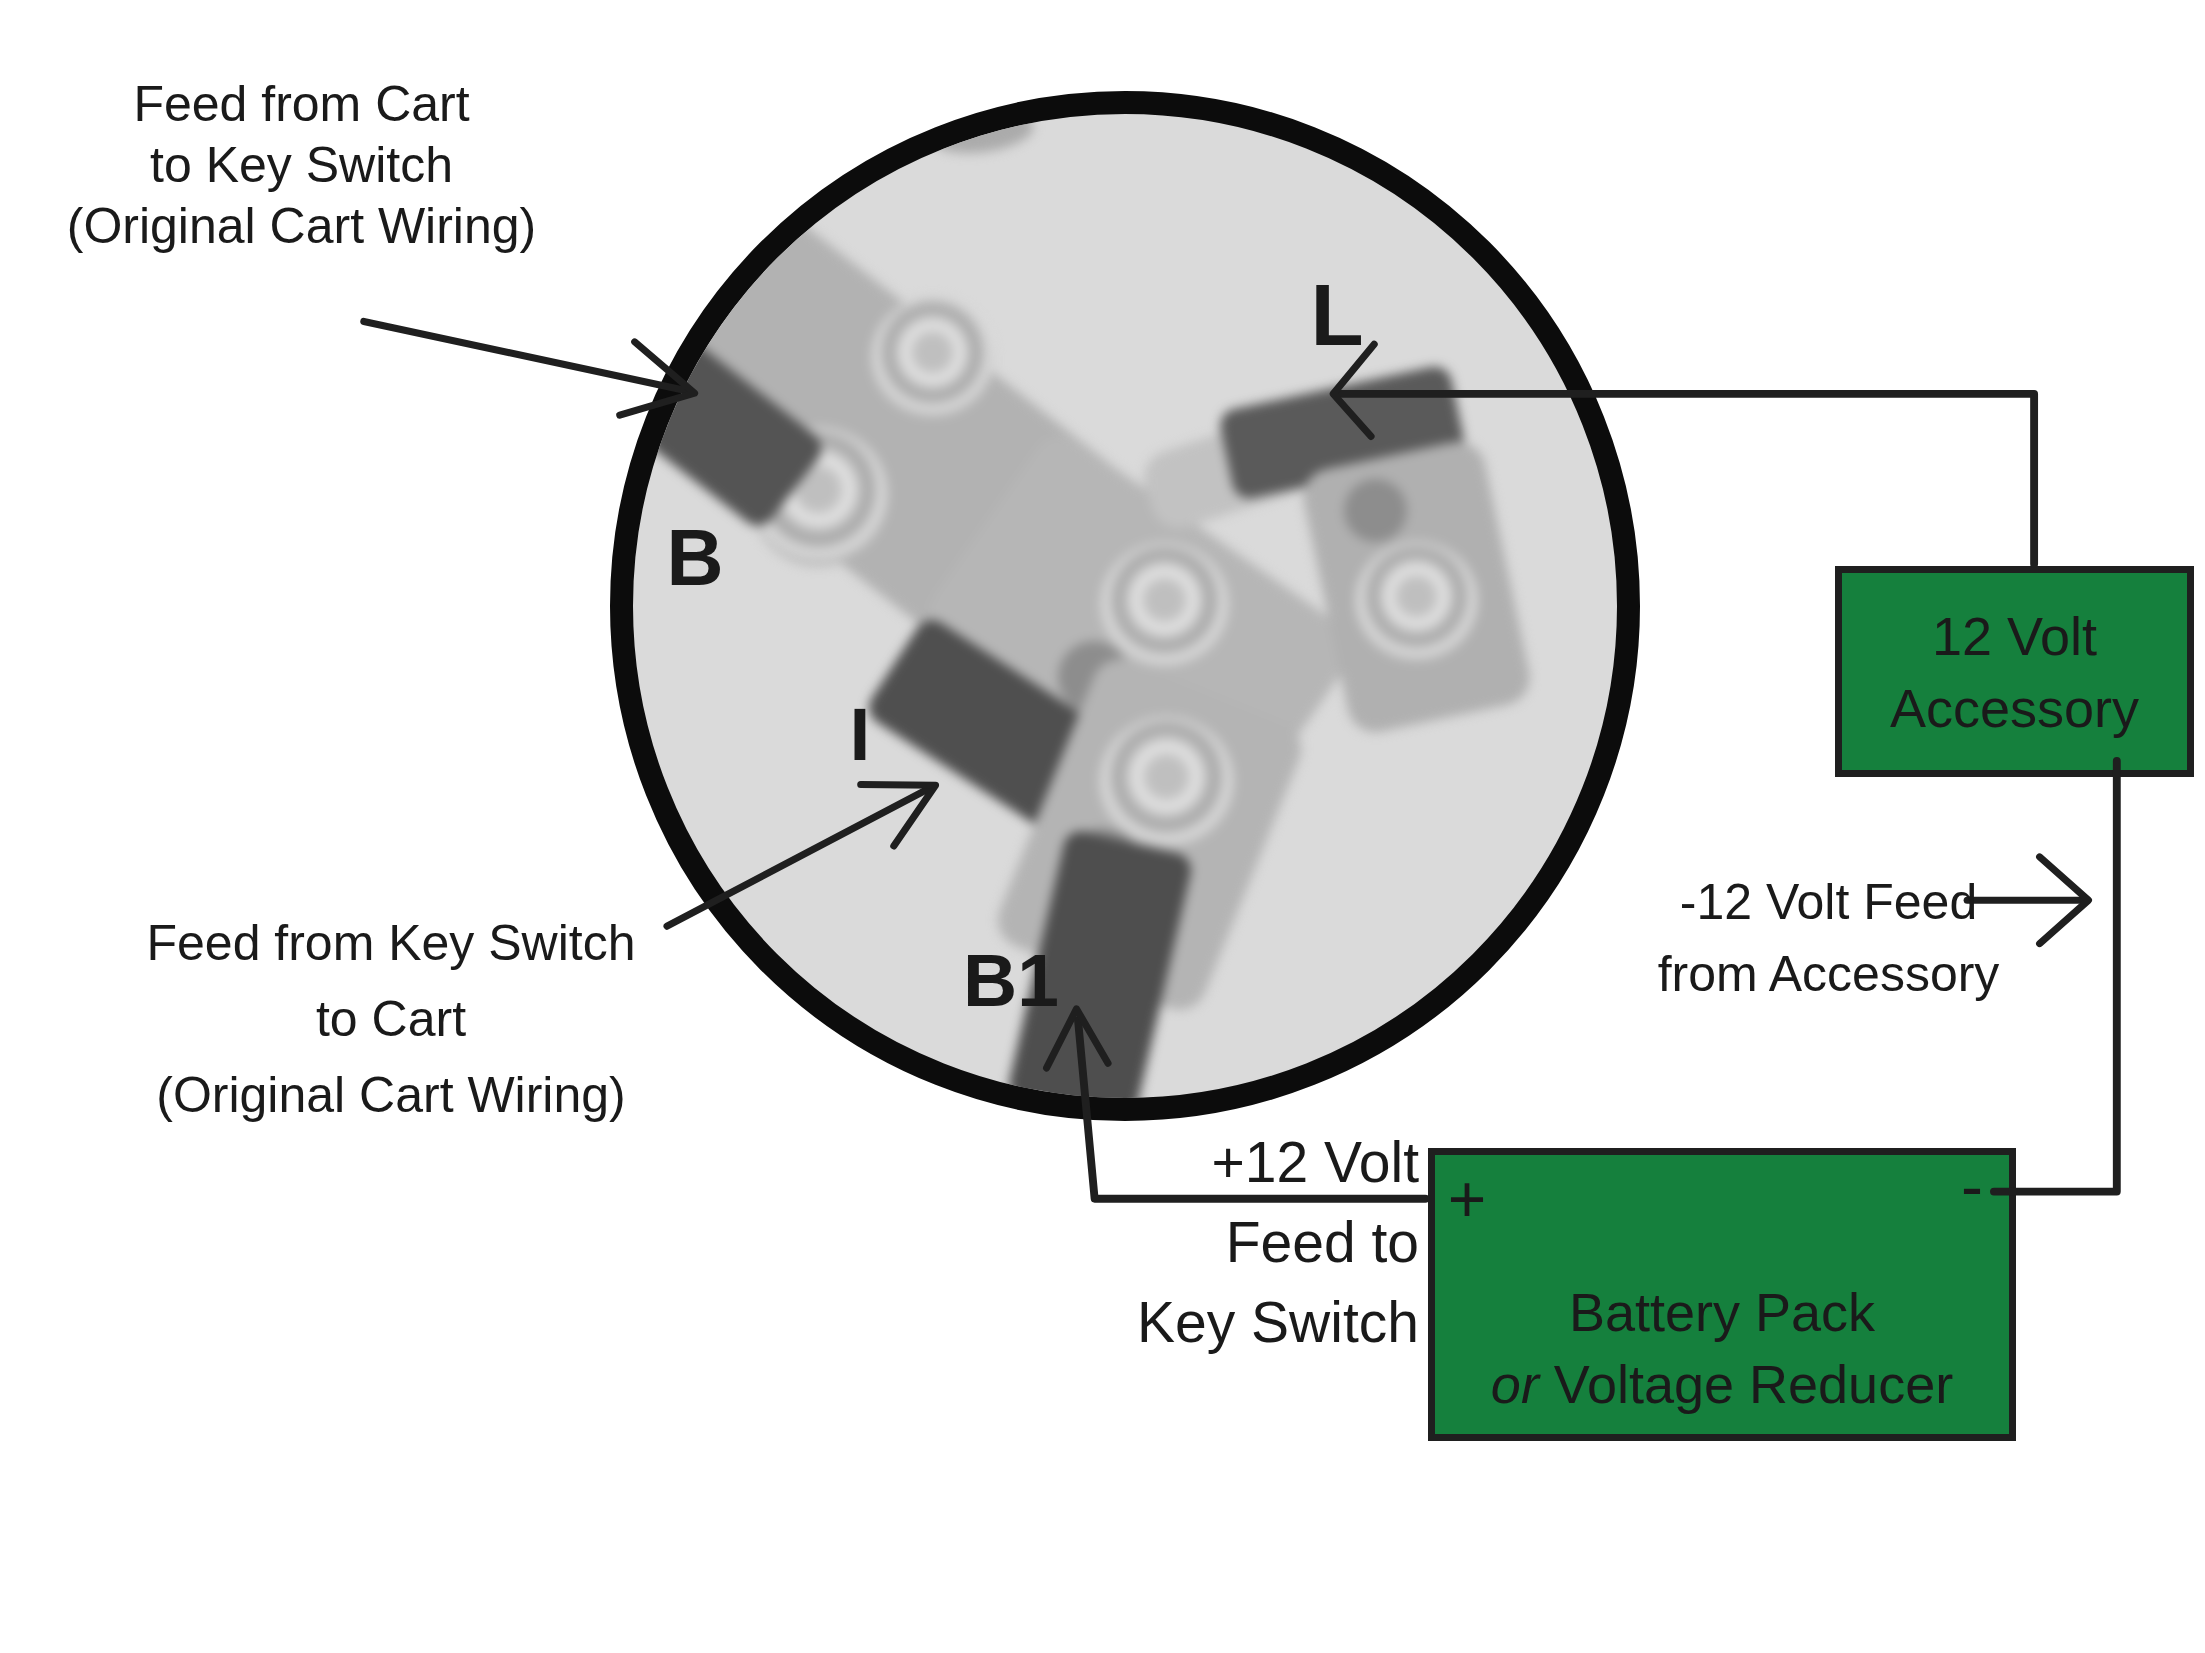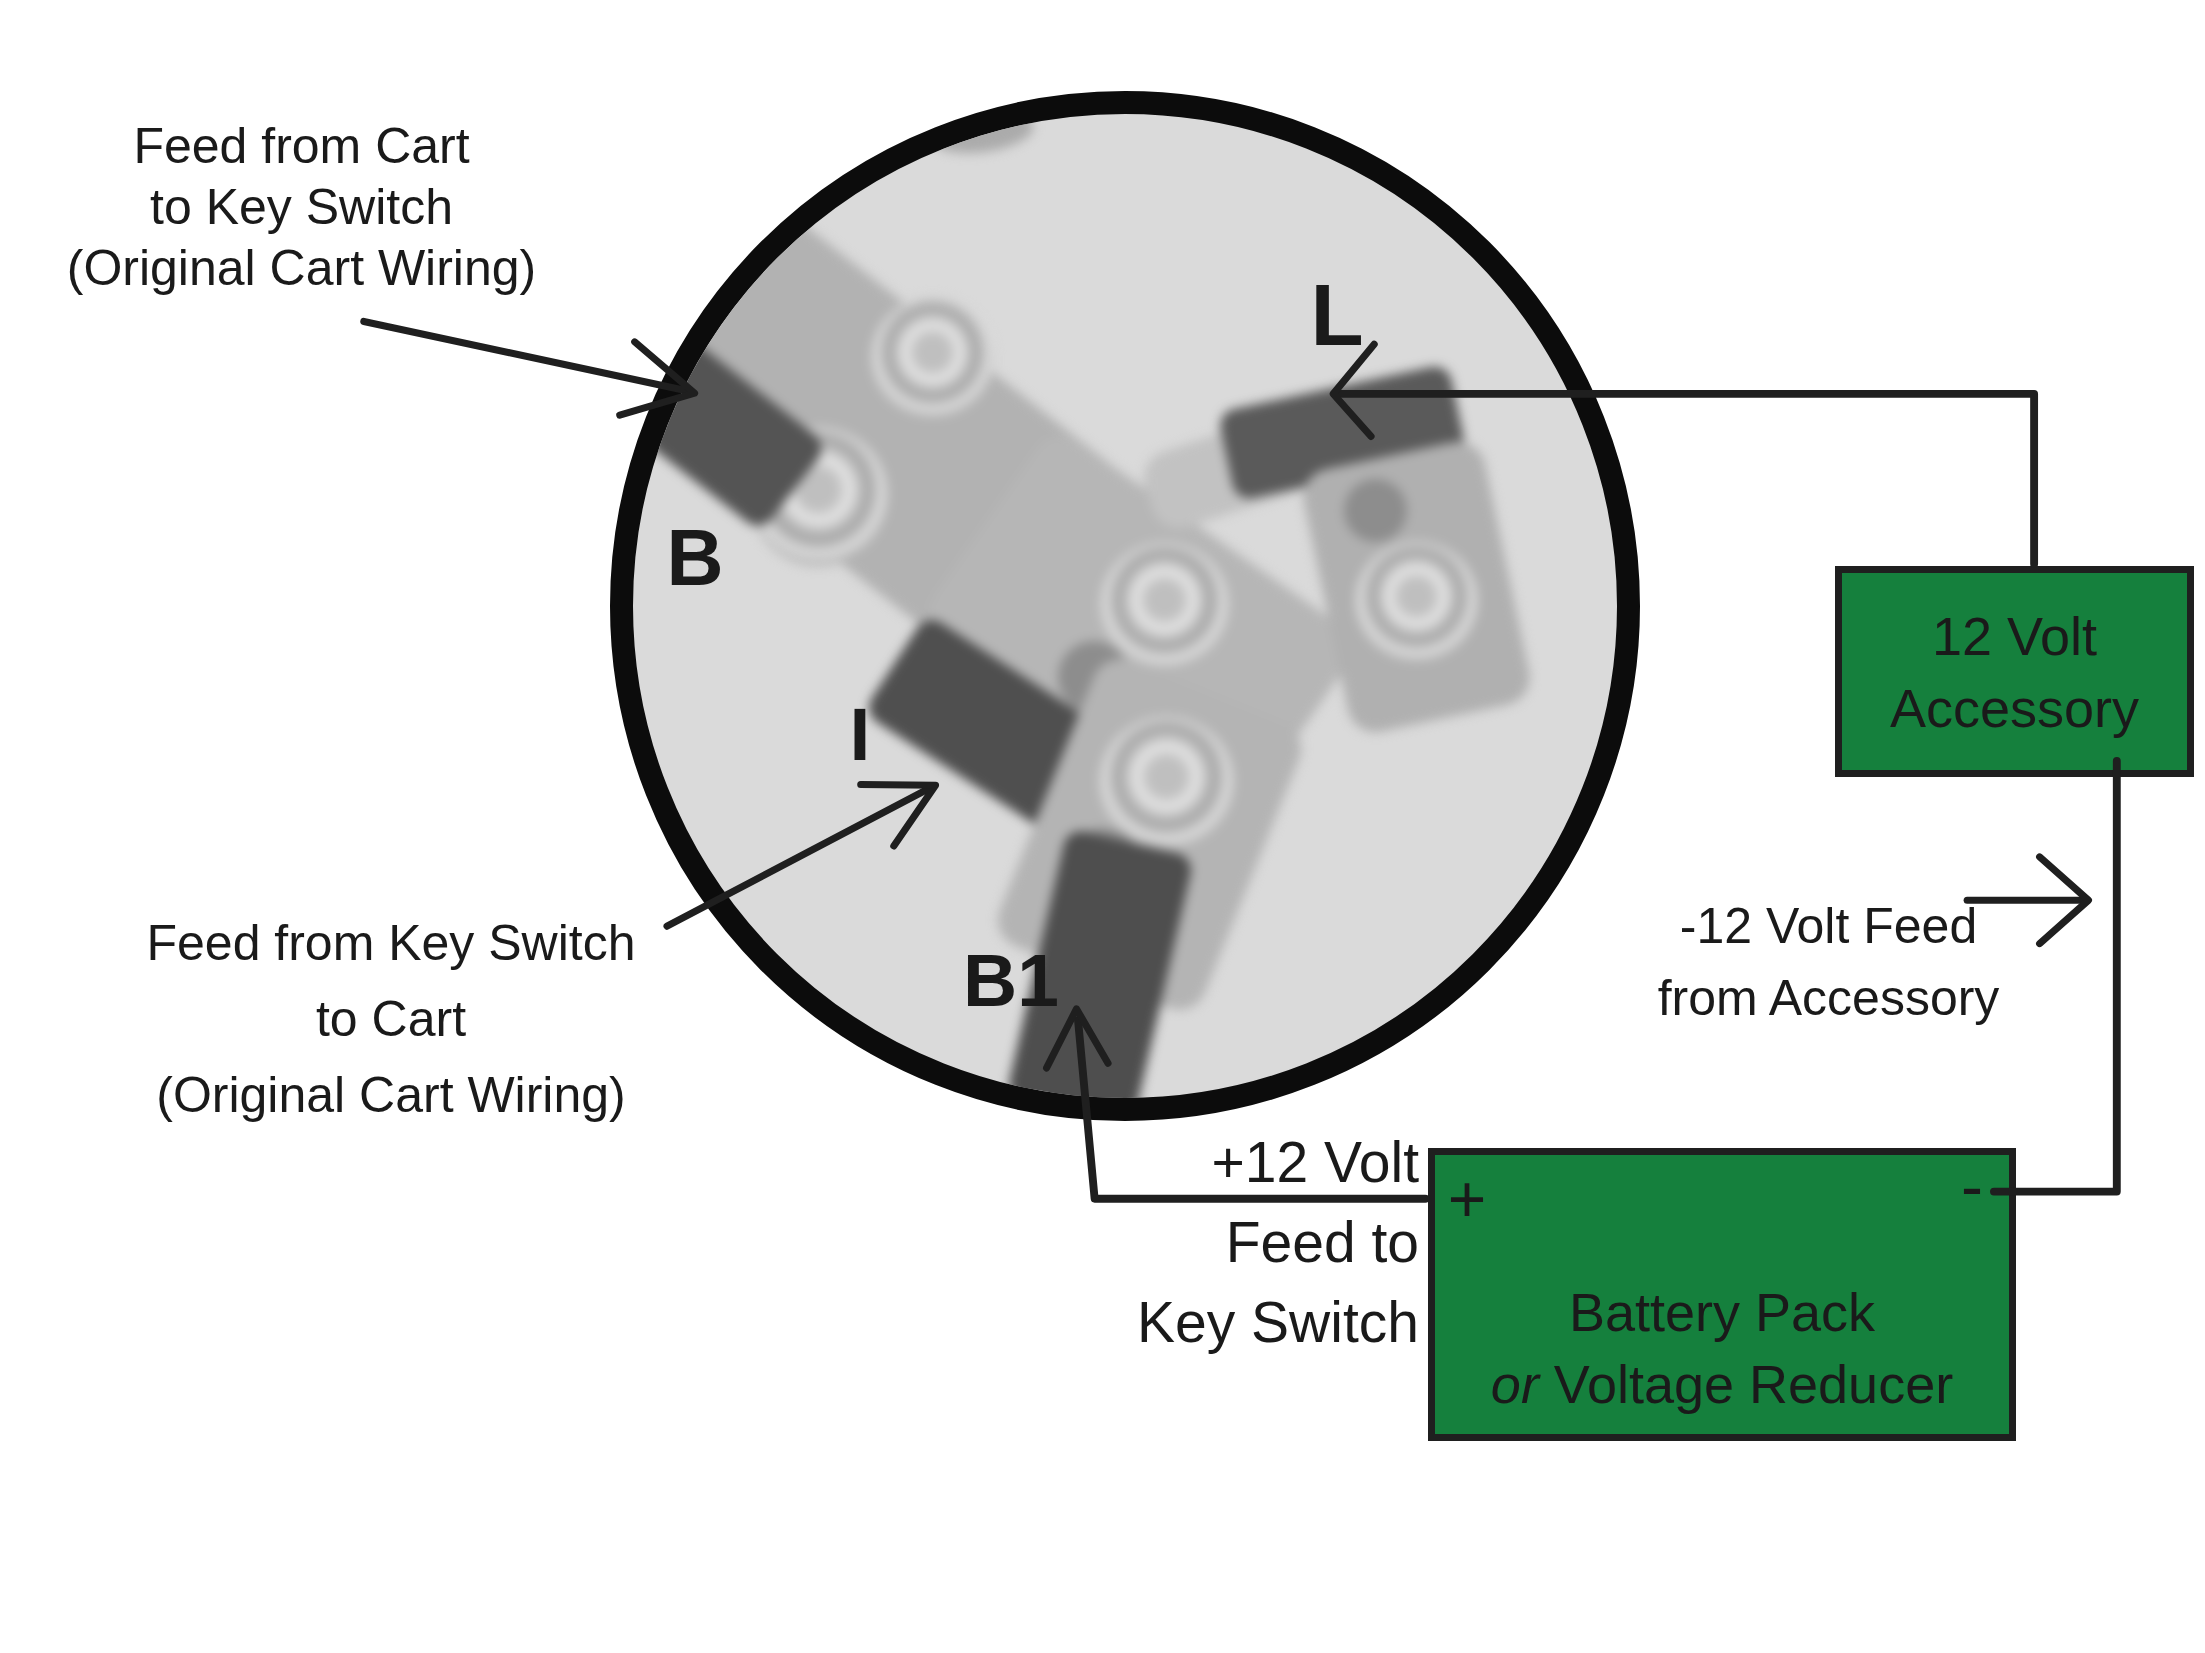--- a/index.html
+++ b/index.html
@@ -27,23 +27,23 @@
   .battery-box .em{font-style:italic;}
 
   
   svg.wires{position:absolute;left:0;top:0;z-index:3;}
   svg.wires path, svg.wires polyline{fill:none;stroke:#1f1f1f;stroke-width:9;
       stroke-linecap:round;stroke-linejoin:round;}
   svg.wires .thick{stroke-width:10;}
 
   
   .note{position:absolute;z-index:4;font-size:50px;text-align:center;white-space:nowrap;}
-  .tl-note{left:14px;top:74px;width:575px;line-height:61px;margin-top:42px;}
+  .tl-note{left:14px;top:74px;width:575px;line-height:61px;}
   .tr-note{left:1542px;top:311px;width:473px;line-height:87px;}
-  .mr-note{left:1553px;top:866px;width:551px;line-height:72px;margin-top:24px;}
+  .mr-note{left:1553px;top:866px;width:551px;line-height:72px;}
   .bl-note{left:76px;top:905px;width:630px;line-height:76px;}
   .bc-note{left:1041px;top:1122px;width:378px;line-height:80px;text-align:right;font-size:57px;}
   .term{position:absolute;z-index:4;font-weight:bold;transform:translate(-50%,-50%);}
   .sym{position:absolute;z-index:4;font-size:66px;transform:translate(-50%,-50%);}
 </style>
 </head>
 <body>
 
 <div class="canvas">
 

